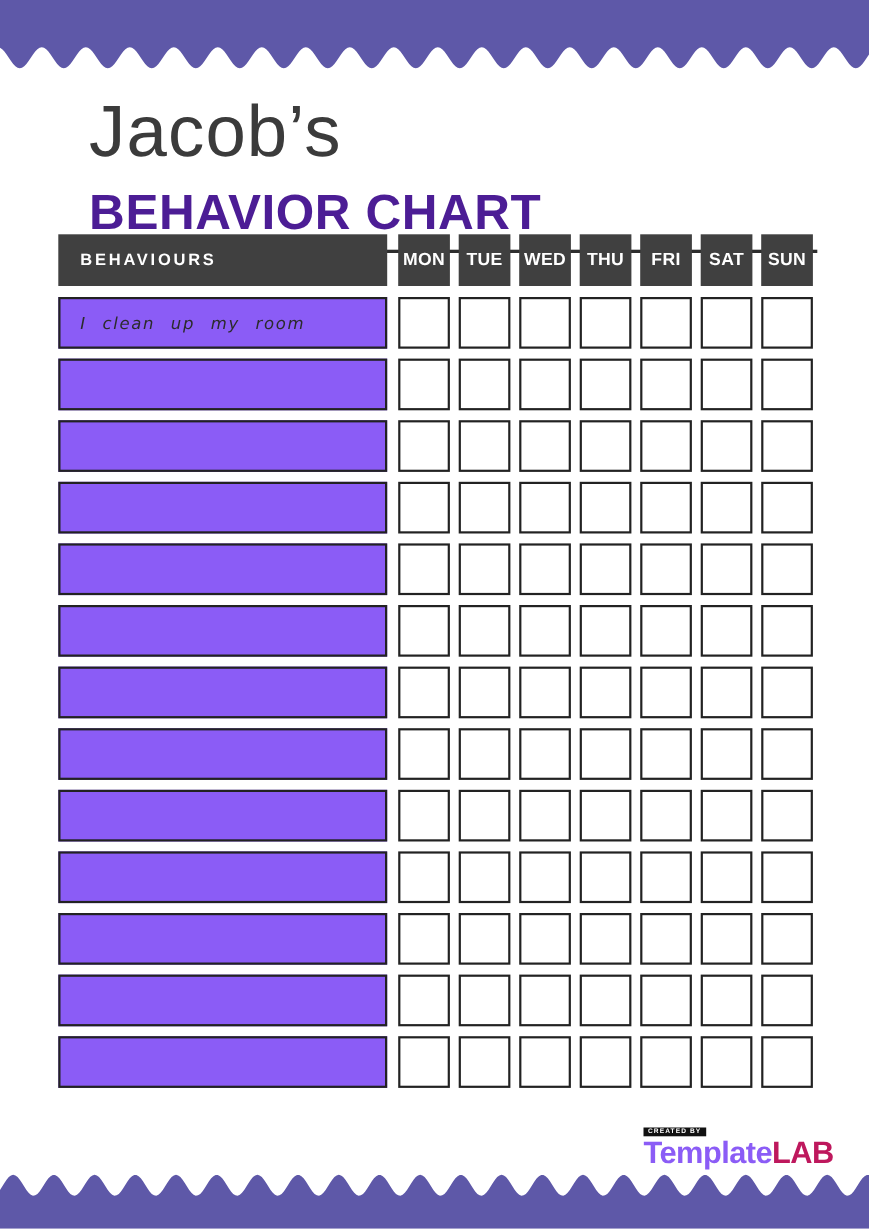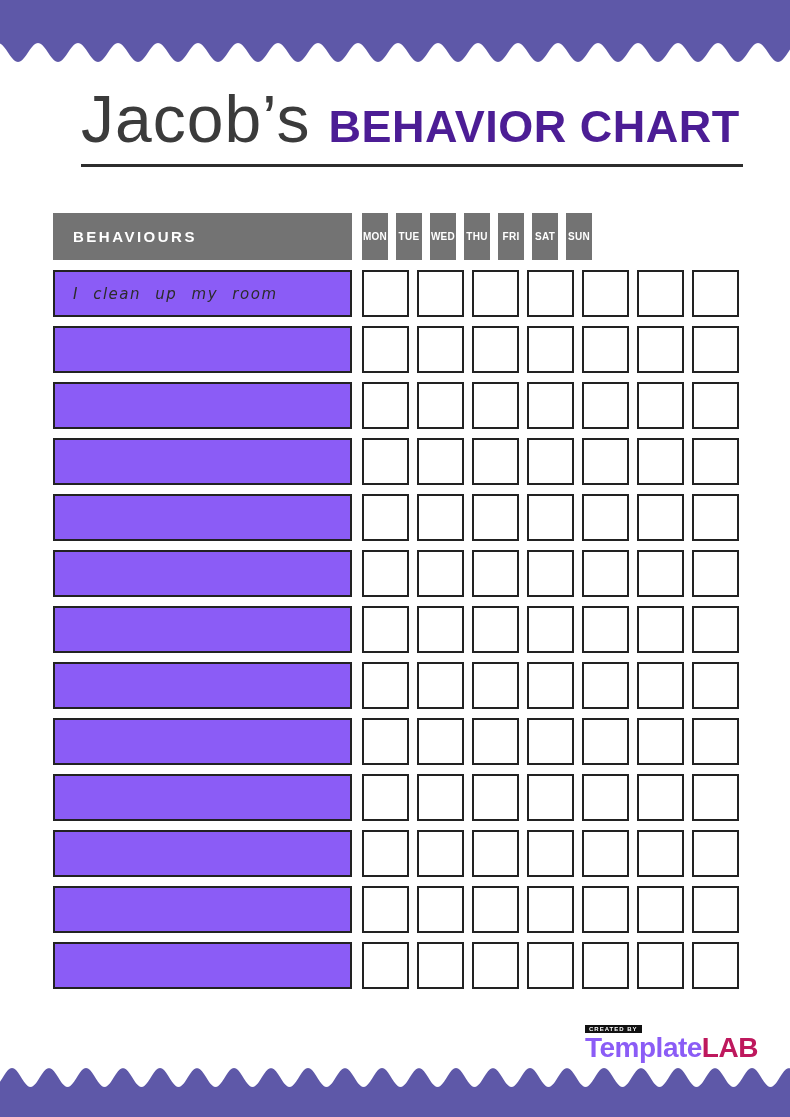--- a/index.html
+++ b/index.html
@@ -14,46 +14,47 @@
   #top-banner { top: 0; }
   #bottom-banner { bottom: 0; }
 
   
   .title-block {
     position: absolute; left: 81px; top: 86px; width: 662px;
     border-bottom: 3px solid #2d2d2d;
     padding-bottom: 12px;
     display: flex; align-items: baseline; gap: 18px;
     white-space: nowrap;
+    flex-direction: column;
   }
   .title-name {
     font-size: 66px; font-weight: 300; color: #3b3b3b;
     letter-spacing: 1px; line-height: 1;
   }
   .title-rest {
     font-size: 45px; font-weight: 800; color: #4c1d95;
     letter-spacing: 0.5px; line-height: 1;
   }
 
   
   .chart { position: absolute; left: 53px; top: 213px; width: 686px; }
   .chart-header { display: flex; height: 47px; margin-bottom: 10px; }
   .hdr-cell {
-    background: #737373; color: #ffffff;
+    background: #404040; color: #ffffff;
     display: flex; align-items: center; text-align: right;
   }
   .behaviours-hdr {
     width: 299px; flex: none; box-sizing: border-box;
     padding-left: 20px;
     font-size: 15px; font-weight: 700; letter-spacing: 2.5px;
   }
   .days, .checks { display: flex; gap: 8px; margin-left: 10px; }
   .day-cell {
-    width: 26px; flex: none; justify-content: center;
-    font-size: 10px; font-weight: 700; letter-spacing: 0.3px;
+    width: 47px; flex: none; justify-content: center;
+    font-size: 16px; font-weight: 700; letter-spacing: 0.3px;
   }
   .rows { display: flex; flex-direction: column; gap: 9px; }
   .row { display: flex; height: 47px; }
   .behaviour-box {
     width: 299px; flex: none; box-sizing: border-box;
     border: 2px solid #222222; background: #8b5cf6;
     display: flex; align-items: center; padding-left: 18px;
     font-family: "DejaVu Sans", sans-serif;
     font-style: italic; font-size: 15px;
     letter-spacing: 1.5px; word-spacing: 8px; color: #2b2b2b;

